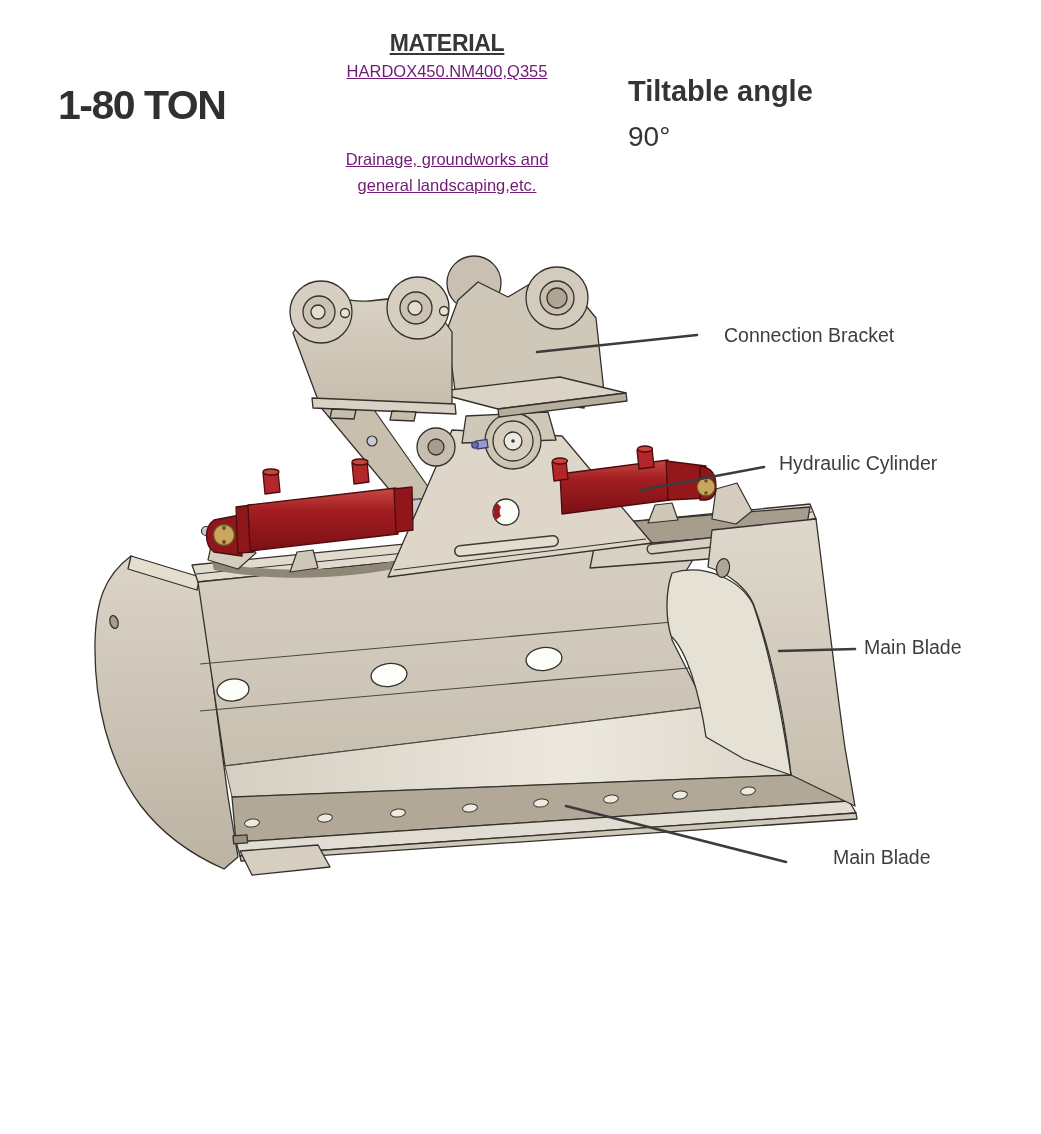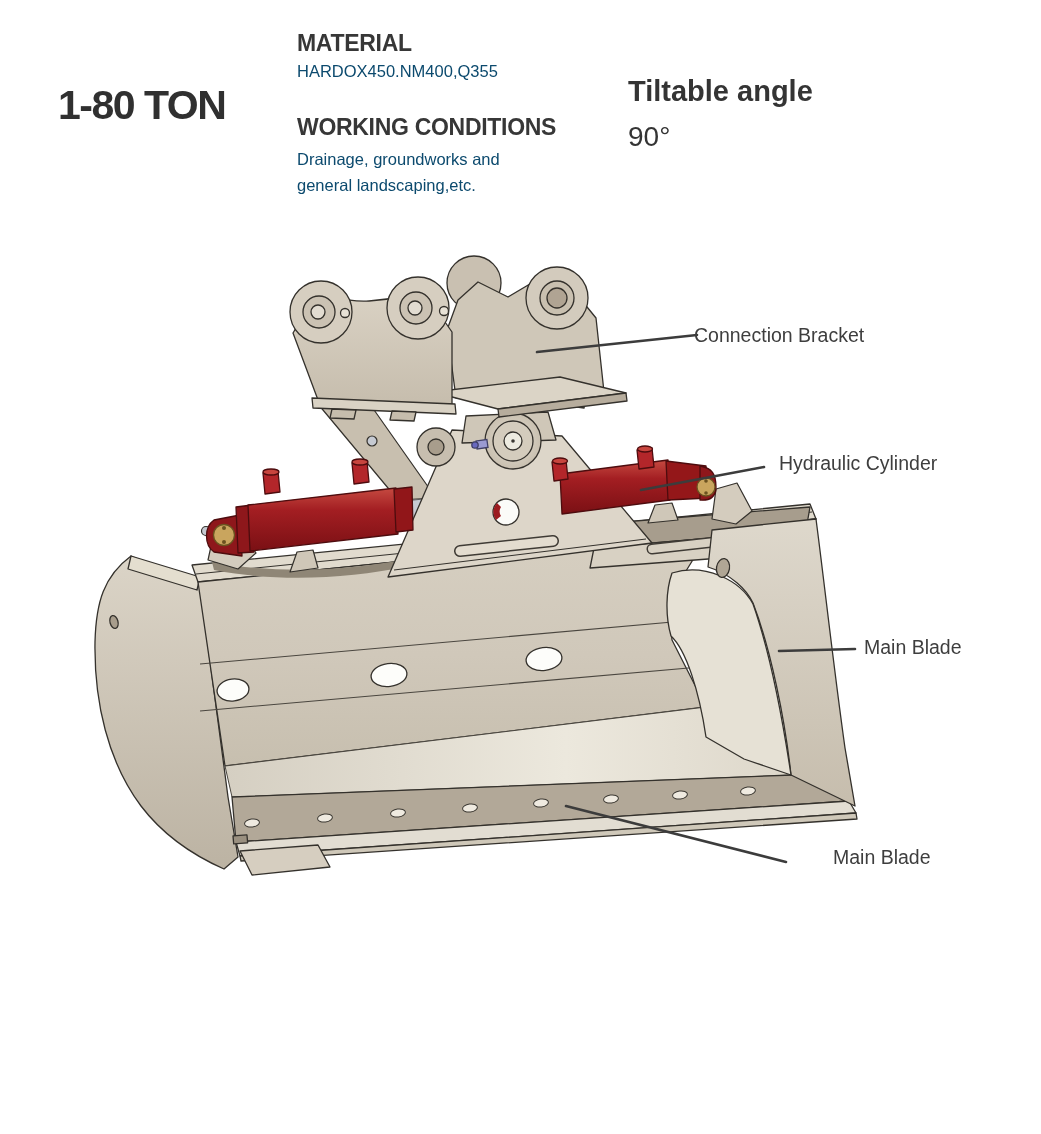--- a/index.html
+++ b/index.html
@@ -2,33 +2,33 @@
 <html><head>
 <meta charset="utf-8">
 <style>
   html,body{margin:0;padding:0;background:#ffffff;}
   body{width:1041px;height:1134px;position:relative;overflow:hidden;
        font-family:"Liberation Sans","DejaVu Sans",sans-serif;color:#3a3a3a;}
   .stage{position:absolute;left:0;top:0;width:1041px;height:1134px;}
   svg{position:absolute;left:0;top:0;}
   .t{position:absolute;white-space:nowrap;}
   .tonnage{left:58px;top:82px;font-size:41px;font-weight:bold;color:#303030;letter-spacing:-1.5px;}
-  .col-center{left:297px;width:300px;}
+  .col-center{left:297px;width:300px;text-align:center;text-decoration:underline;}
   .h-bold{font-size:23px;font-weight:bold;color:#373737;letter-spacing:-0.3px;}
-  .h-sub{font-size:16.5px;color:#0c4a6e;}
+  .h-sub{font-size:16.5px;color:#701a75;}
   .mat-title{top:30px;}
   .mat-value{top:62px;}
   .work-title{top:114px;}
   .work-line1{top:150px;}
   .work-line2{top:176px;}
   .tilt-col{left:628px;width:240px;text-align:left;}
   .tilt-title{top:75px;font-size:29px;font-weight:bold;color:#343434;}
   .tilt-value{top:121px;font-size:28px;font-weight:normal;color:#343434;}
   .callout{position:absolute;font-size:19.5px;color:#3e3e3e;white-space:nowrap;}
-  .co-bracket{left:694px;top:324px;text-align:center;}
+  .co-bracket{left:724px;top:324px;text-align:center;}
   .co-cylinder{left:779px;top:452px;}
   .co-sideblade{left:864px;top:636px;}
   .co-mainblade{left:795px;top:846px;margin-left:38px;}
 </style>
 </head>
 <body>
 
 <div class="stage">
 
   <svg width="1041" height="1134" viewBox="0 0 1041 1134">
@@ -220,21 +220,20 @@
       <line x1="641" y1="490" x2="764" y2="467"></line>
       <line x1="779" y1="651" x2="855" y2="649"></line>
       <line x1="566" y1="806" x2="786" y2="862"></line>
     </g>
   </svg>
 
   <div class="t tonnage">1-80 TON</div>
 
   <div class="t col-center h-bold mat-title">MATERIAL</div>
   <div class="t col-center h-sub mat-value">HARDOX450.NM400,Q355</div>
-  <div class="t col-center h-bold work-title">WORKING CONDITIONS</div>
   <div class="t col-center h-sub work-line2">general landscaping,etc.</div>
   <div class="t col-center h-sub work-line1">Drainage, groundworks and</div>
 
   <div class="t tilt-col tilt-title">Tiltable angle</div>
   <div class="t tilt-col tilt-value">90°</div>
 
   <div class="callout co-bracket">Connection Bracket</div>
   <div class="callout co-cylinder">Hydraulic Cylinder</div>
   <div class="callout co-sideblade">Main Blade</div>
   <div class="callout co-mainblade">Main Blade</div>

